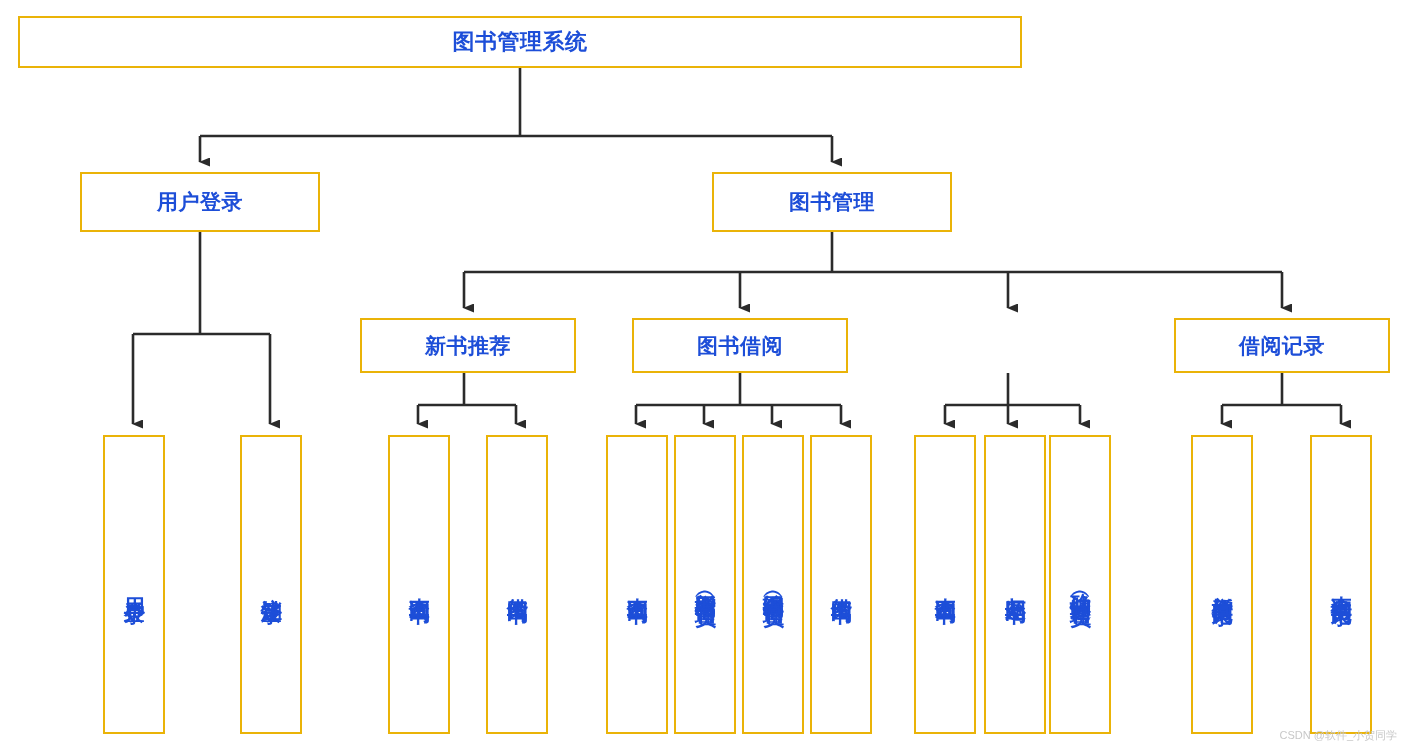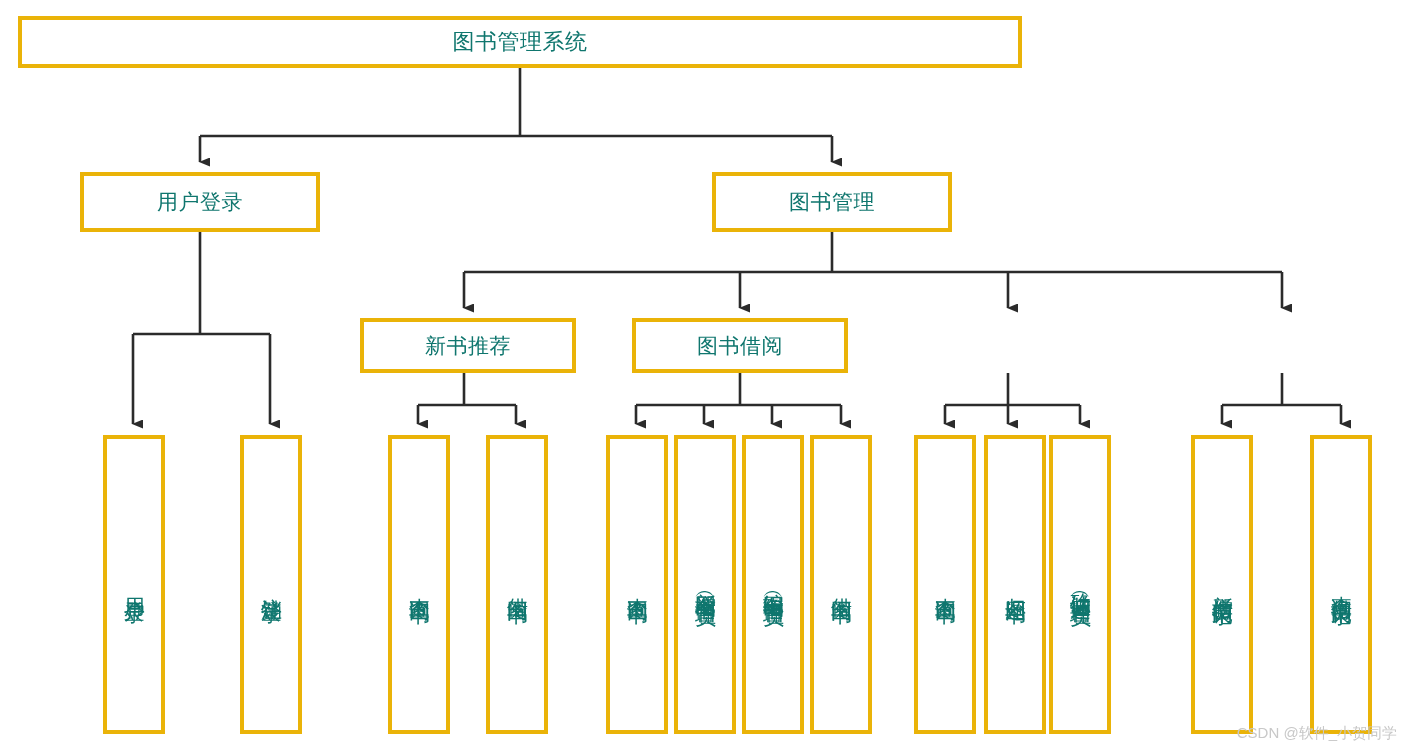--- a/index.html
+++ b/index.html
@@ -18,47 +18,48 @@
   #connectors {
     position: absolute;
     left: 0;
     top: 0;
     width: 1405px;
     height: 747px;
   }
   .node {
     position: absolute;
     box-sizing: border-box;
-    border: 4px solid #eab308;
+    border: 2px solid #eab308;
     background: #ffffff;
     display: flex;
     align-items: center;
     justify-content: center;
-    color: #0f766e;
+    color: #1d4ed8;
+    font-weight: bold;
   }
   .node-h {
     font-size: 21px;
     letter-spacing: 0.5px;
   }
   .node-v {
     writing-mode: vertical-rl;
     text-orientation: upright;
     font-size: 21px;
     line-height: 1.28;
     letter-spacing: 2px;
     text-align: center;
   }
   .node-root {
     font-size: 22px;
   }
   .watermark {
     position: absolute;
     right: 8px;
     bottom: 4px;
-    font-size: 15px;
+    font-size: 11px;
     color: #c8c8c8;
     white-space: nowrap;
     font-family: "Liberation Sans", "DejaVu Sans", sans-serif;
   }
 </style>
 </head>
 <body>
 
 <div id="canvas">
 
@@ -112,20 +113,21 @@
     </g>
   </svg>
 
   <div class="node node-h node-root" style="left:18px; top:16px; width:1004px; height:52px;">图书管理系统</div>
 
   <div class="node node-h" style="left:80px; top:172px; width:240px; height:60px;">用户登录</div>
   <div class="node node-h" style="left:712px; top:172px; width:240px; height:60px;text-align:right;">图书管理</div>
 
   <div class="node node-h" style="left:360px; top:318px; width:216px; height:55px;text-align:center;">新书推荐</div>
   <div class="node node-h" style="left:632px; top:318px; width:216px; height:55px;">图书借阅</div>
+  <div class="node node-h" style="left:1174px; top:318px; width:216px; height:55px;">借阅记录</div>
 
   <div class="node node-v" style="left:103px; top:435px; width:62px; height:299px;">用户登录</div>
   <div class="node node-v" style="left:240px; top:435px; width:62px; height:299px;">注销登录</div>
 
   <div class="node node-v" style="left:388px; top:435px; width:62px; height:299px;">查询图书</div>
   <div class="node node-v" style="left:486px; top:435px; width:62px; height:299px;">借阅图书</div>
 
   <div class="node node-v" style="left:606px; top:435px; width:62px; height:299px;">查询图书</div>
   <div class="node node-v" style="left:674px; top:435px; width:62px; height:299px;">新增图书（管理员）</div>
   <div class="node node-v" style="left:742px; top:435px; width:62px; height:299px;">编辑图书（管理员）</div>

